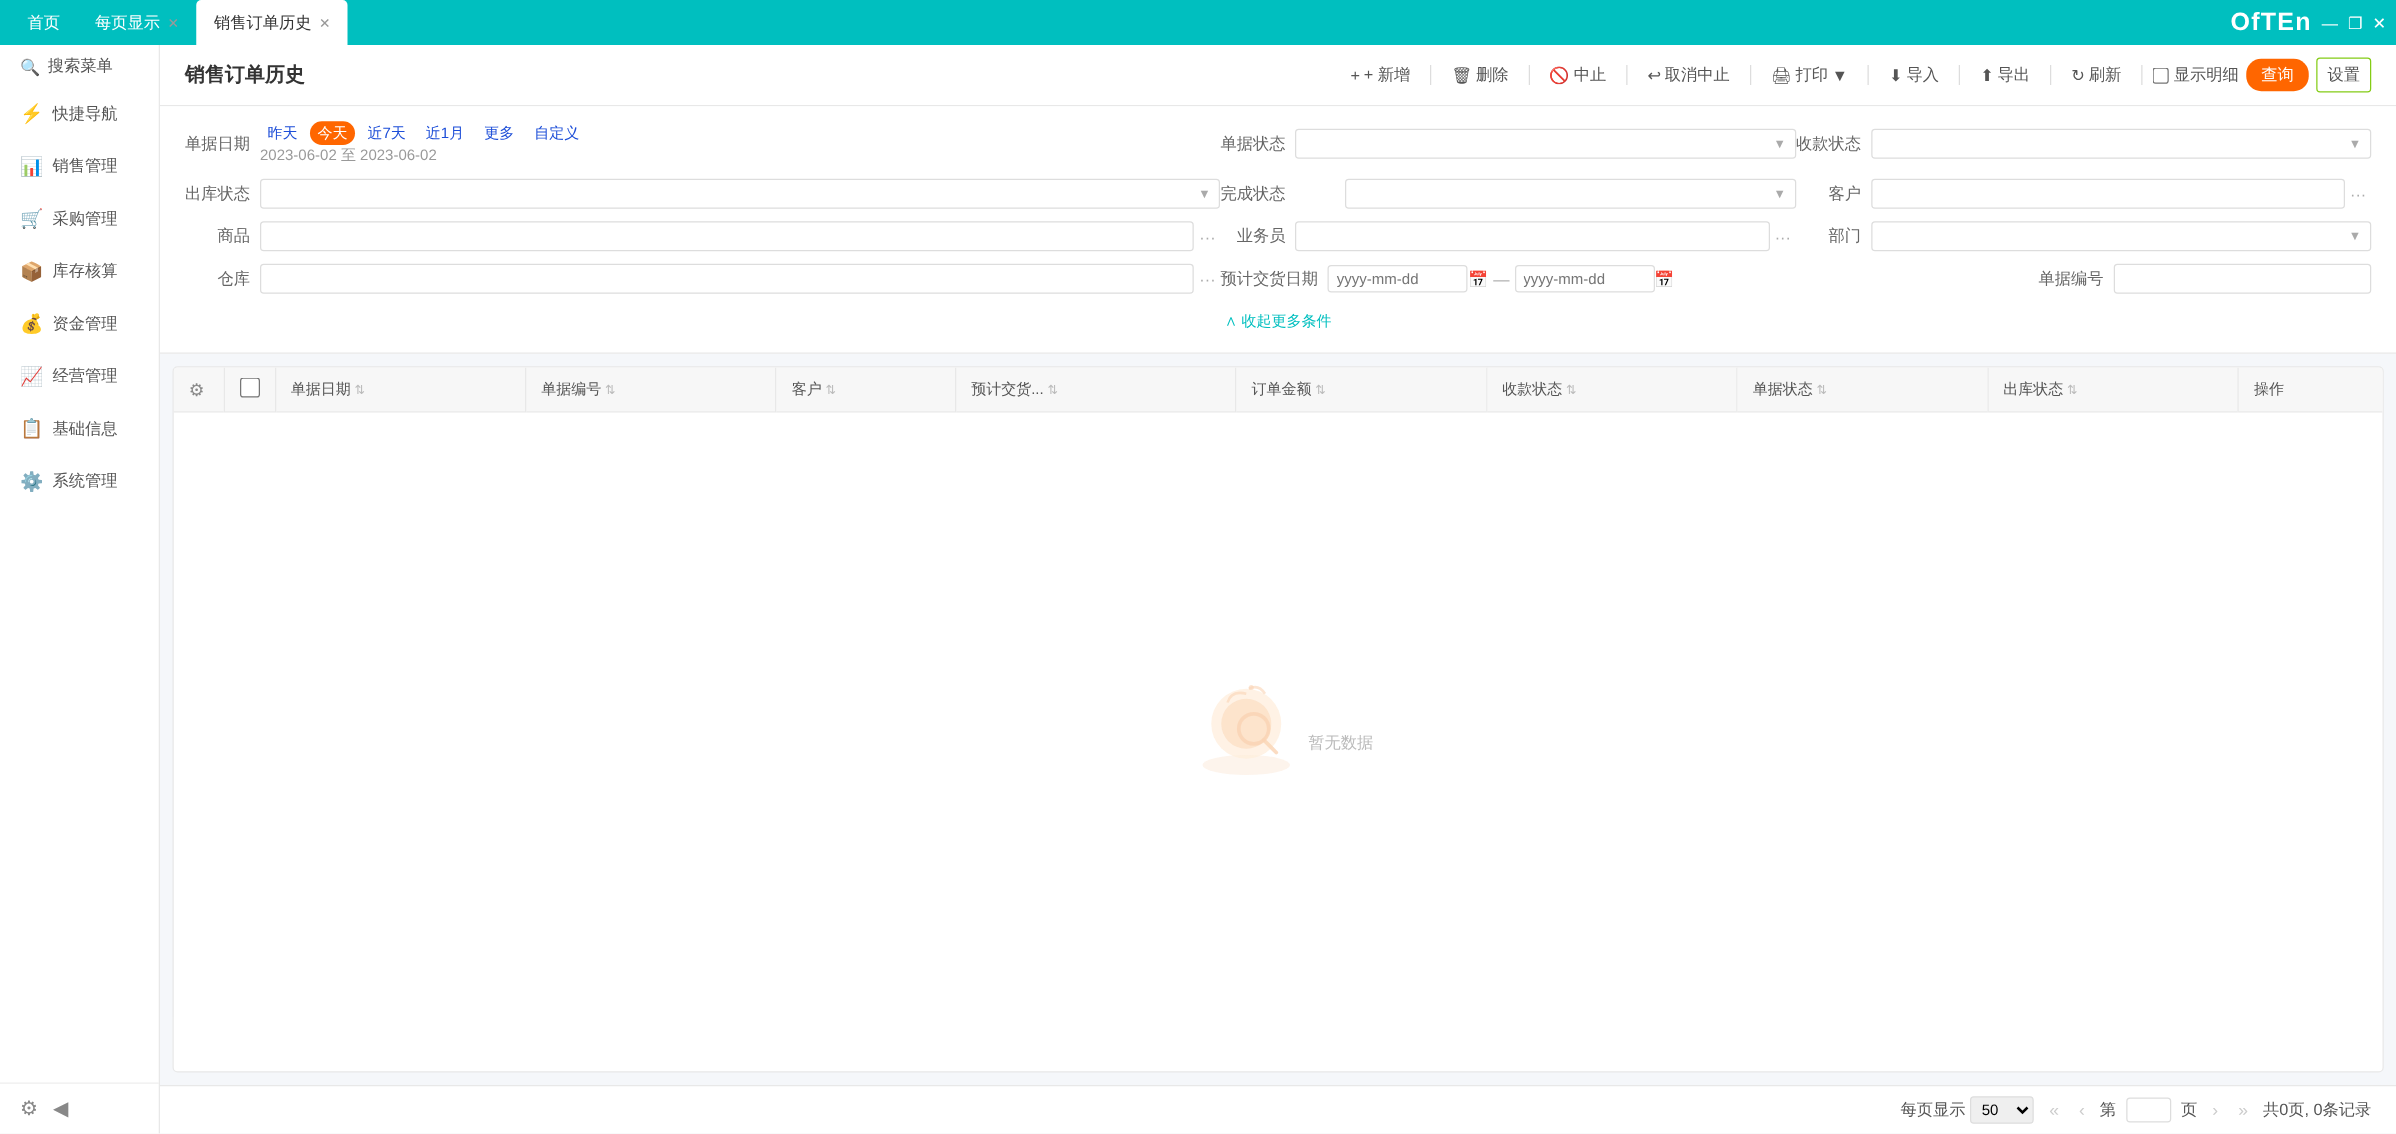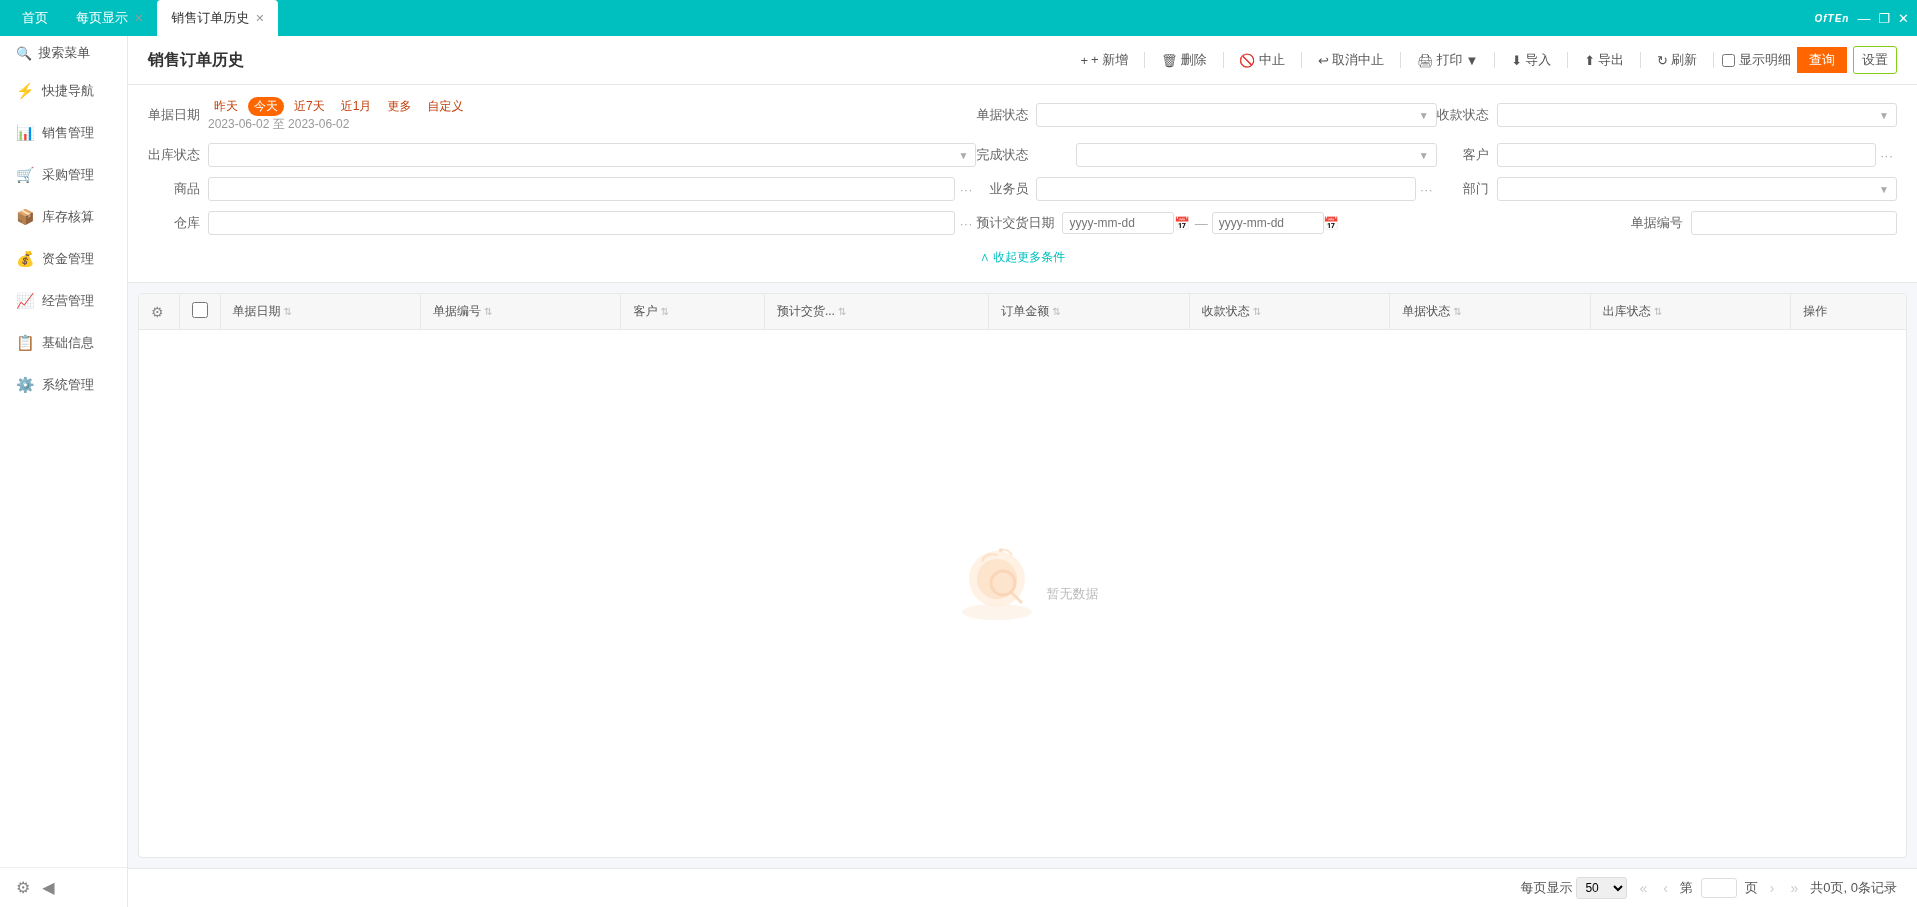--- a/index.html
+++ b/index.html
@@ -7,58 +7,58 @@
 
     
     .top-bar { background: #00bfbf; height: 36px; display: flex; align-items: center; justify-content: space-between; padding: 0 8px; flex-shrink: 0; }
     .top-tabs { display: flex; align-items: center; height: 100%; }
     .top-tab { display: flex; align-items: center; padding: 0 14px; height: 100%; color: #fff; font-size: 13px; cursor: pointer; position: relative; }
     .top-tab.home { background: transparent; }
     .top-tab.active { background: #fff; color: #333; border-radius: 4px 4px 0 0; }
     .top-tab .tab-close { margin-left: 6px; font-size: 11px; color: #999; cursor: pointer; }
     .top-right { display: flex; align-items: center; gap: 8px; }
     .top-right-btn { color: #fff; font-size: 13px; cursor: pointer; }
-    .brand-text { color: #fff; font-size: 10px; font-weight: bold; font-style: italic; letter-spacing: 1px; }
+    .brand-text { color: #fff; font-size: 20px; font-weight: bold; letter-spacing: 1px; }
 
     
     .main-layout { display: flex; flex: 1; overflow: hidden; }
 
     
     .sidebar { width: 128px; background: #fff; border-right: 1px solid #e8e8e8; display: flex; flex-direction: column; flex-shrink: 0; }
     .sidebar-item { display: flex; align-items: center; gap: 8px; padding: 12px 16px; cursor: pointer; color: #555; font-size: 13px; }
     .sidebar-item .sidebar-icon { font-size: 15px; width: 18px; text-align: center; }
     .sidebar-bottom { margin-top: auto; display: flex; align-items: center; padding: 10px 16px; gap: 12px; border-top: 1px solid #eee; }
     .sidebar-bottom-icon { font-size: 16px; cursor: pointer; color: #888; }
 
     
     .content-area { flex: 1; display: flex; flex-direction: column; overflow: hidden; background: #f5f7fa; }
 
     
     .page-header { background: #fff; padding: 10px 20px; display: flex; align-items: center; justify-content: space-between; border-bottom: 1px solid #e8e8e8; flex-shrink: 0; }
     .page-title { font-size: 16px; font-weight: bold; color: #333; }
     .toolbar { display: flex; align-items: center; gap: 6px; }
     .toolbar-btn { display: flex; align-items: center; gap: 3px; padding: 4px 8px; border: none; background: none; cursor: pointer; color: #555; font-size: 13px; }
-    .toolbar-btn.primary { background: #ff6600; color: #fff; border-radius: 0; padding: 4px 12px; justify-content: flex-end; }
+    .toolbar-btn.primary { background: #ff6600; color: #fff; border-radius: 12px; padding: 4px 12px; justify-content: flex-end; }
     .toolbar-divider { width: 1px; height: 16px; background: #ddd; margin: 0 2px; }
     .show-detail-check { display: flex; align-items: center; gap: 4px; font-size: 13px; color: #555; }
     .show-detail-check input { cursor: pointer; }
 
     
     .filter-area { background: #fff; padding: 12px 20px; border-bottom: 1px solid #e8e8e8; flex-shrink: 0; }
     .filter-row { display: flex; align-items: center; margin-bottom: 10px; gap: 0; }
     .filter-row:last-child { margin-bottom: 0; }
     .filter-item { display: flex; align-items: center; flex: 1; min-width: 0; }
     .filter-label { color: #666; font-size: 13px; white-space: nowrap; min-width: 60px; text-align: right; padding-right: 8px; }
     .filter-input { flex: 1; border: 1px solid #ddd; border-radius: 3px; padding: 4px 8px; font-size: 12px; outline: none; color: #333; background: #fff; }
     .filter-select { flex: 1; border: 1px solid #ddd; border-radius: 3px; padding: 4px 8px; font-size: 12px; outline: none; color: #333; background: #fff; appearance: none; cursor: pointer; }
     .filter-select-wrap { flex: 1; position: relative; display: flex; align-items: center; }
     .filter-select-wrap .arrow { position: absolute; right: 8px; color: #aaa; font-size: 10px; pointer-events: none; }
     .filter-dots { color: #aaa; font-size: 13px; cursor: pointer; padding: 0 4px; }
     .date-group { display: flex; align-items: center; gap: 4px; }
-    .date-tag { padding: 1px 6px; border-radius: 3px; font-size: 12px; cursor: pointer; color: #c2410c; }
+    .date-tag { padding: 1px 6px; border-radius: 3px; font-size: 12px; cursor: pointer; color: #1d4ed8; }
     .date-tag.active { background: #ff6600; color: #fff; border-radius: 10px; }
     .date-range-text { font-size: 12px; color: #999; display: block; }
     .filter-date-input { border: 1px solid #ddd; border-radius: 3px; padding: 3px 6px; font-size: 12px; outline: none; width: 112px; color: #999; }
     .date-sep { color: #aaa; padding: 0 4px; }
     .cal-icon { color: #aaa; font-size: 13px; cursor: pointer; }
     .collapse-row { text-align: center; padding: 4px 0; color: #00bfbf; font-size: 12px; cursor: pointer; }
 
     
     .table-area { flex: 1; overflow: auto; background: #fff; margin: 10px; border: 1px solid #e8e8e8; border-radius: 4px; display: flex; flex-direction: column; }
     .data-table { width: 100%; border-collapse: collapse; }

